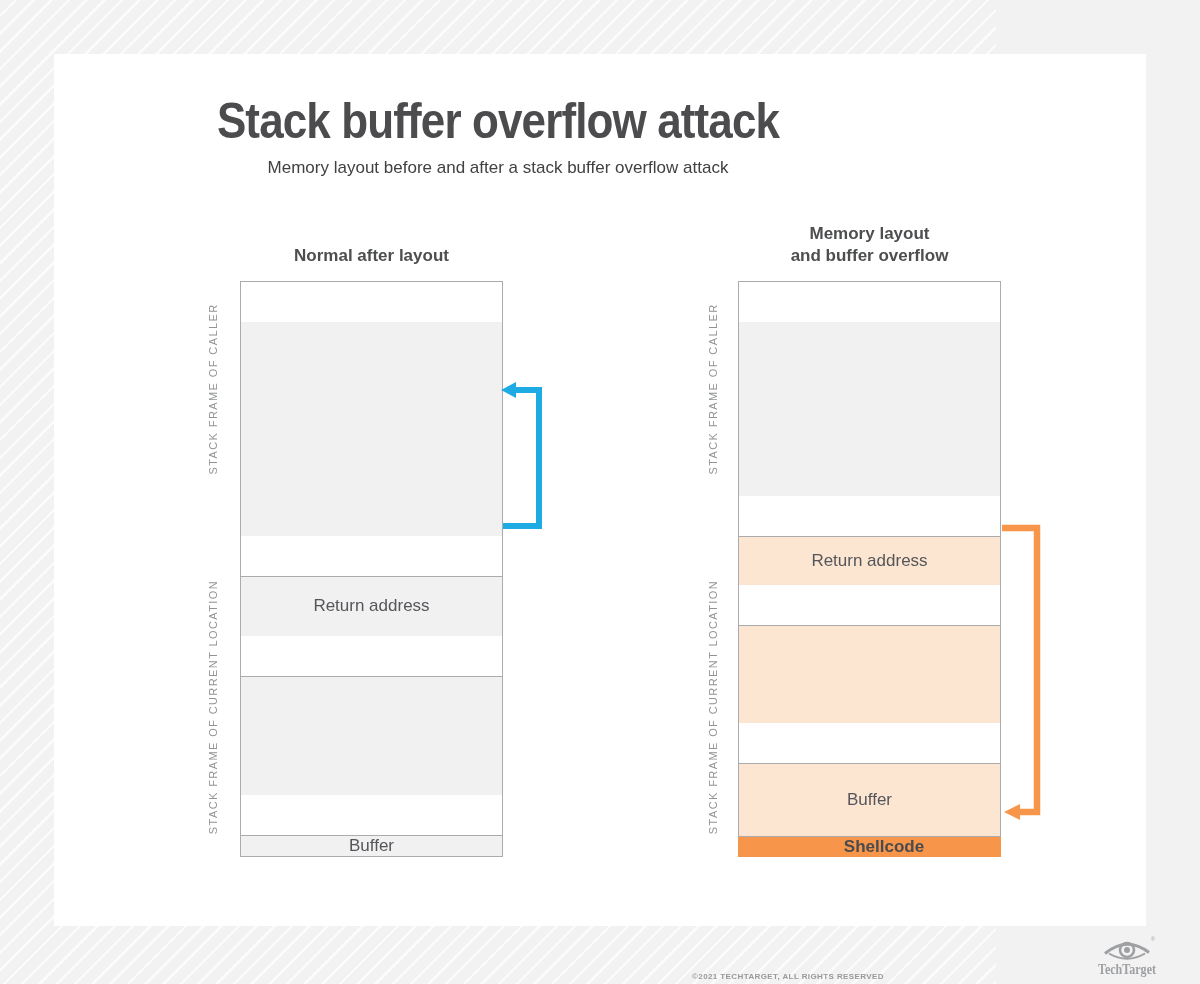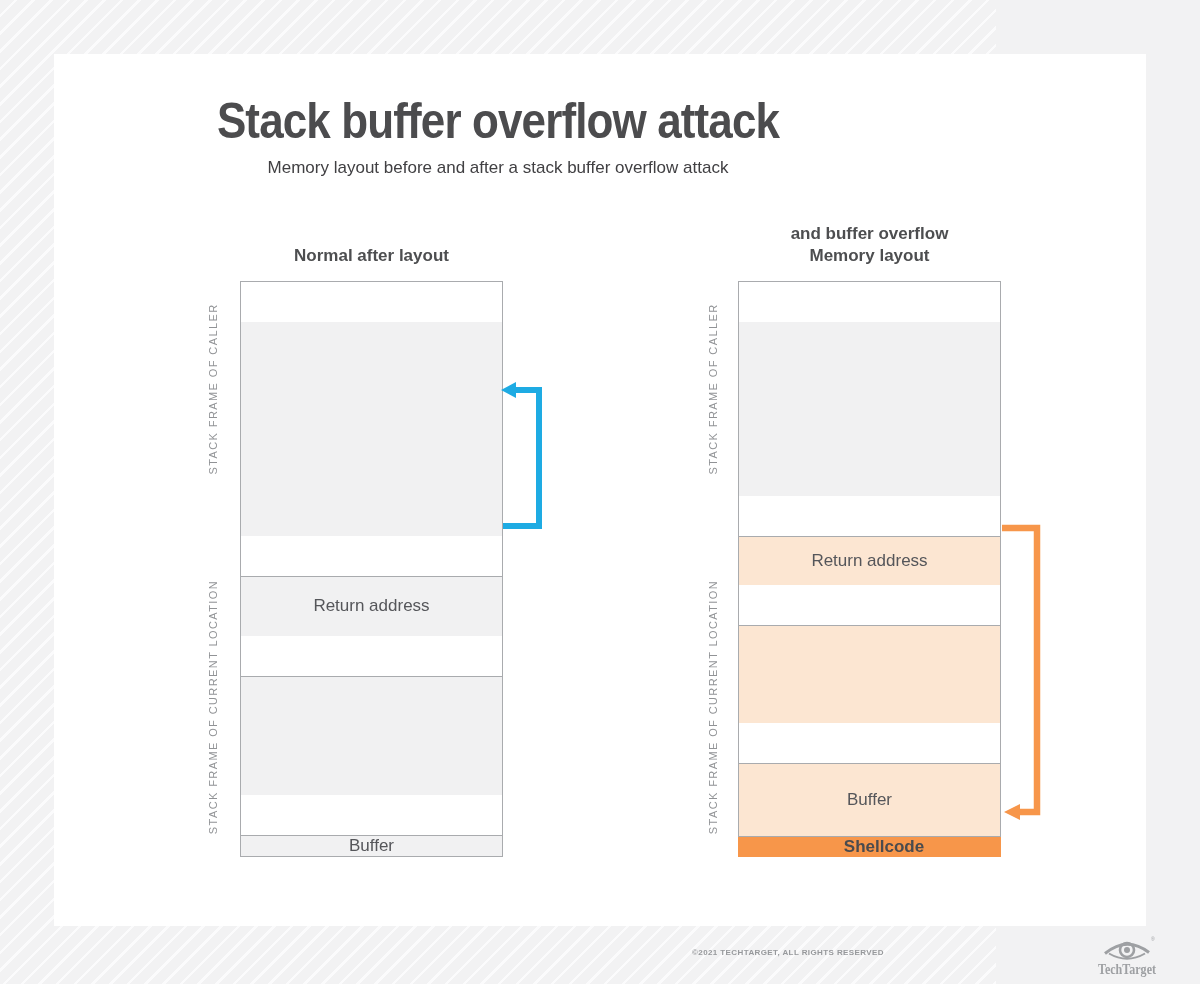--- a/index.html
+++ b/index.html
@@ -67,21 +67,21 @@
     flex:1;background:var(--orange);
     margin:0 -1px -1px -1px;border-top:none;
     font-weight:bold;color:var(--shellcode-text);padding-left:29px;
   }
   .arrows{position:absolute;left:0;top:0;pointer-events:none;}
   .arrow-blue{stroke:var(--blue);fill:none;}
   .arrow-blue-head{fill:var(--blue);stroke:none;}
   .arrow-orange{stroke:var(--orange);fill:none;}
   .arrow-orange-head{fill:var(--orange);stroke:none;}
   .copyright{
-    position:absolute;right:112px;top:948px;white-space:nowrap;
+    position:absolute;right:112px;top:972px;white-space:nowrap;
     font-size:8px;font-weight:bold;letter-spacing:.4px;color:var(--footer-grey);
   }
   .logo{position:absolute;left:1094px;top:930px;}
   .logo-stroke{stroke:var(--logo-grey);fill:none;}
   .logo-fill{fill:var(--logo-grey);stroke:none;}
   .logo-text{
     fill:var(--logo-grey);
     font-family:"Liberation Serif","DejaVu Serif",serif;
     font-weight:bold;font-size:15px;
   }
@@ -107,22 +107,22 @@
     <div class="row grey h-return">
       <span>Return address</span>
     </div>
     <div class="row grey h-local"></div>
     <div class="row grey h-buffer-left">
       <span>Buffer</span>
     </div>
   </div>
 
   <div class="col-heading heading-right">
+    <div>Memory layout</div>
     <div>and buffer overflow</div>
-    <div>Memory layout</div>
   </div>
 
   <div class="vlabel caller-right">STACK FRAME OF CALLER</div>
   <div class="vlabel current-right">STACK FRAME OF CURRENT LOCATION</div>
 
   <div class="stack stack-right">
     <div class="row grey h-caller"></div>
     <div class="row peach h-return">
       <span>Return address</span>
     </div>

